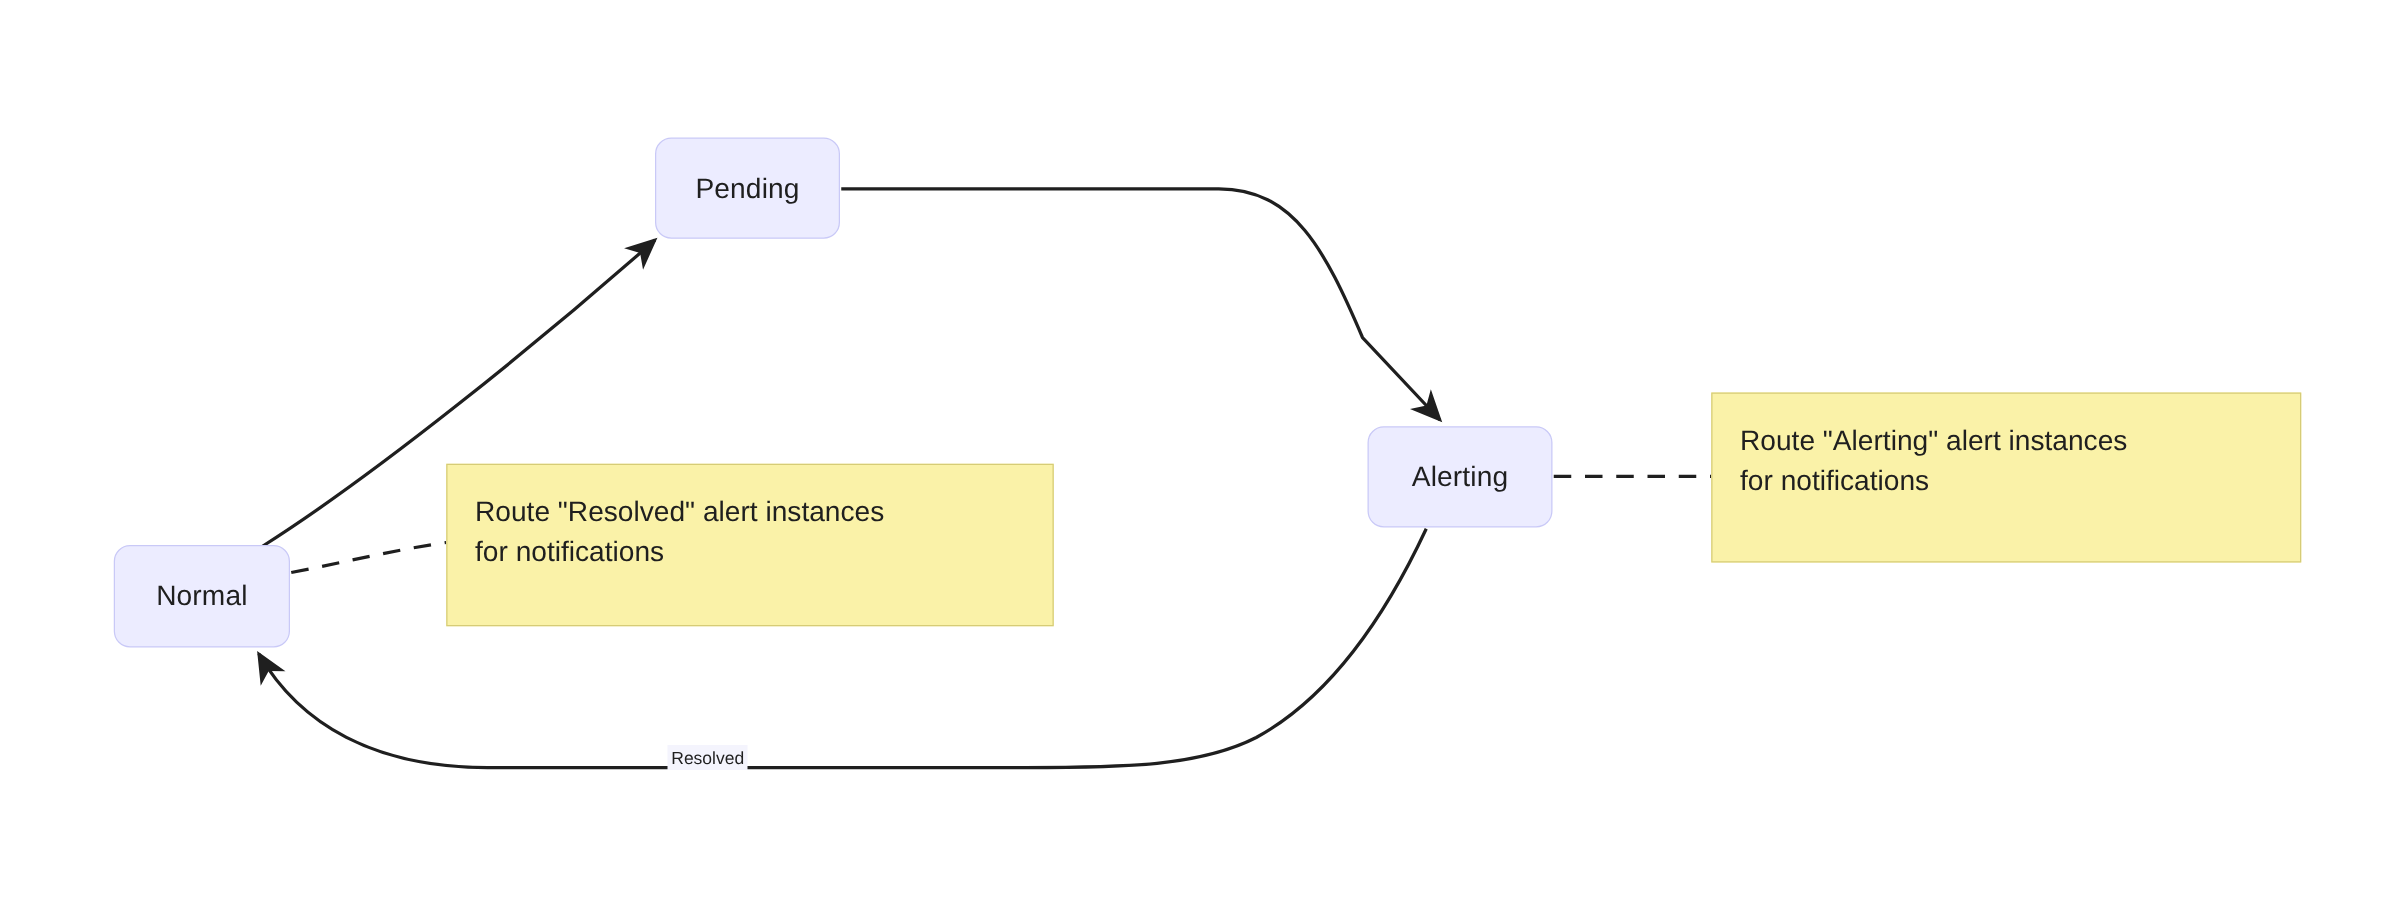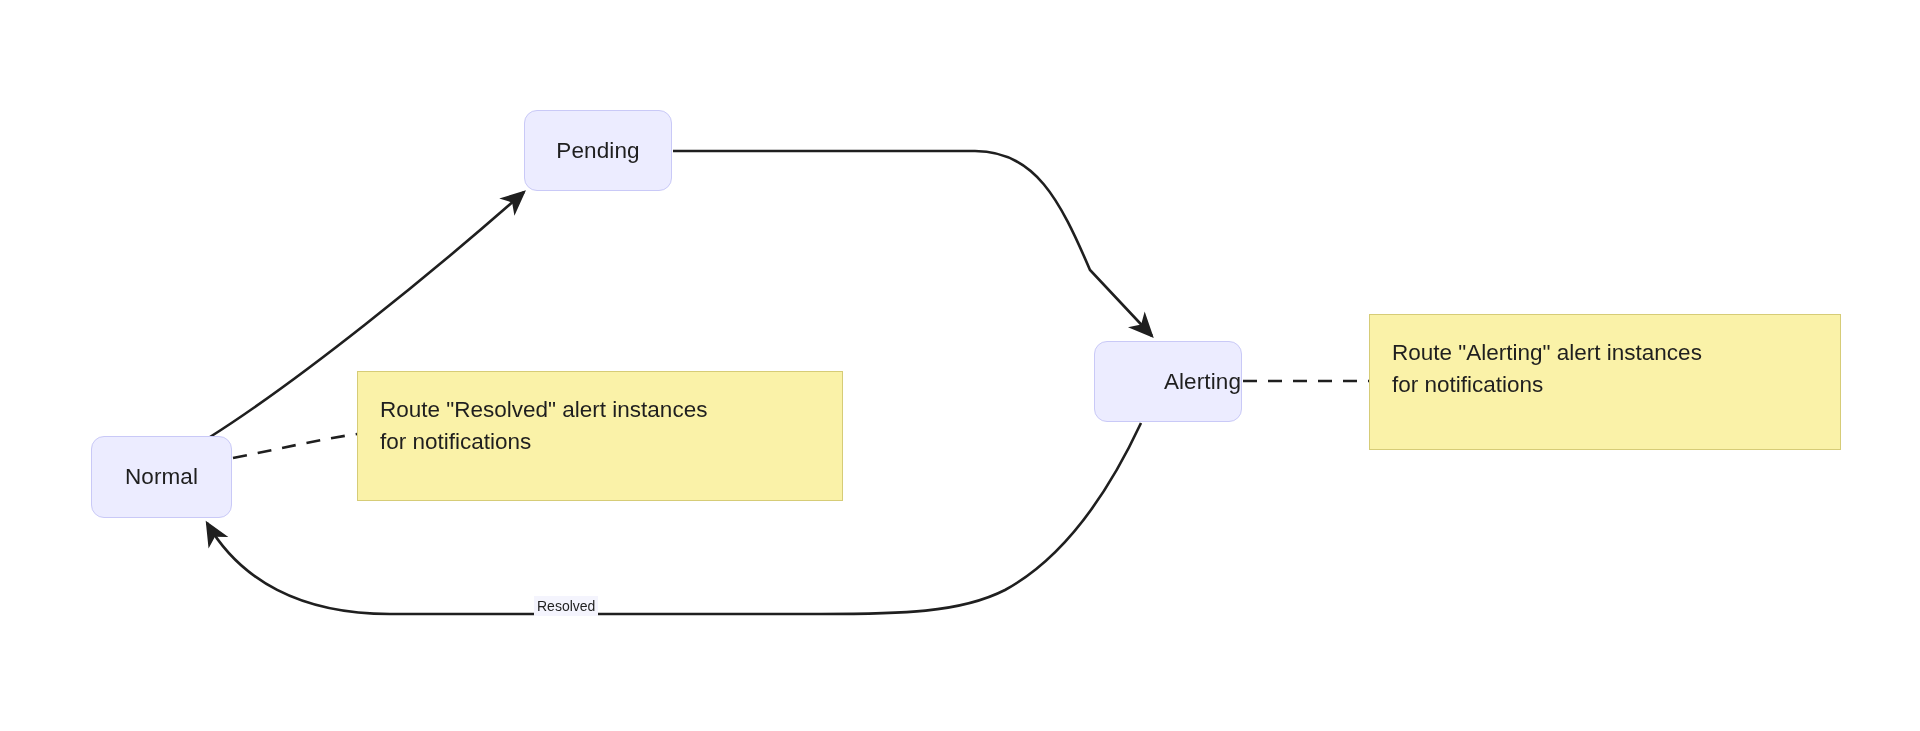--- a/index.html
+++ b/index.html
@@ -39,21 +39,21 @@
     align-items: center;
     justify-content: center;
     color: #1f1f1f;
     font-size: 22.5px;
     letter-spacing: 0.1px;
     white-space: nowrap;
     z-index: 3;
   }
   #node-normal  { left: 91px;   top: 436px; width: 141px; height: 82px; }
   #node-pending { left: 524px;  top: 110px; width: 148px; height: 81px; }
-  #node-alerting{ left: 1094px; top: 341px; width: 148px; height: 81px; justify-content: flex-end; }
+  #node-alerting{ left: 1094px; top: 341px; width: 148px; height: 81px; }
 
   
   .note-box {
     position: absolute;
     box-sizing: border-box;
     background: #faf2a8;
     border: 1.4px solid #d6cc77;
     padding: 22px 24px 22px 22px;
     color: #1f1f1f;
     font-size: 22.5px;

